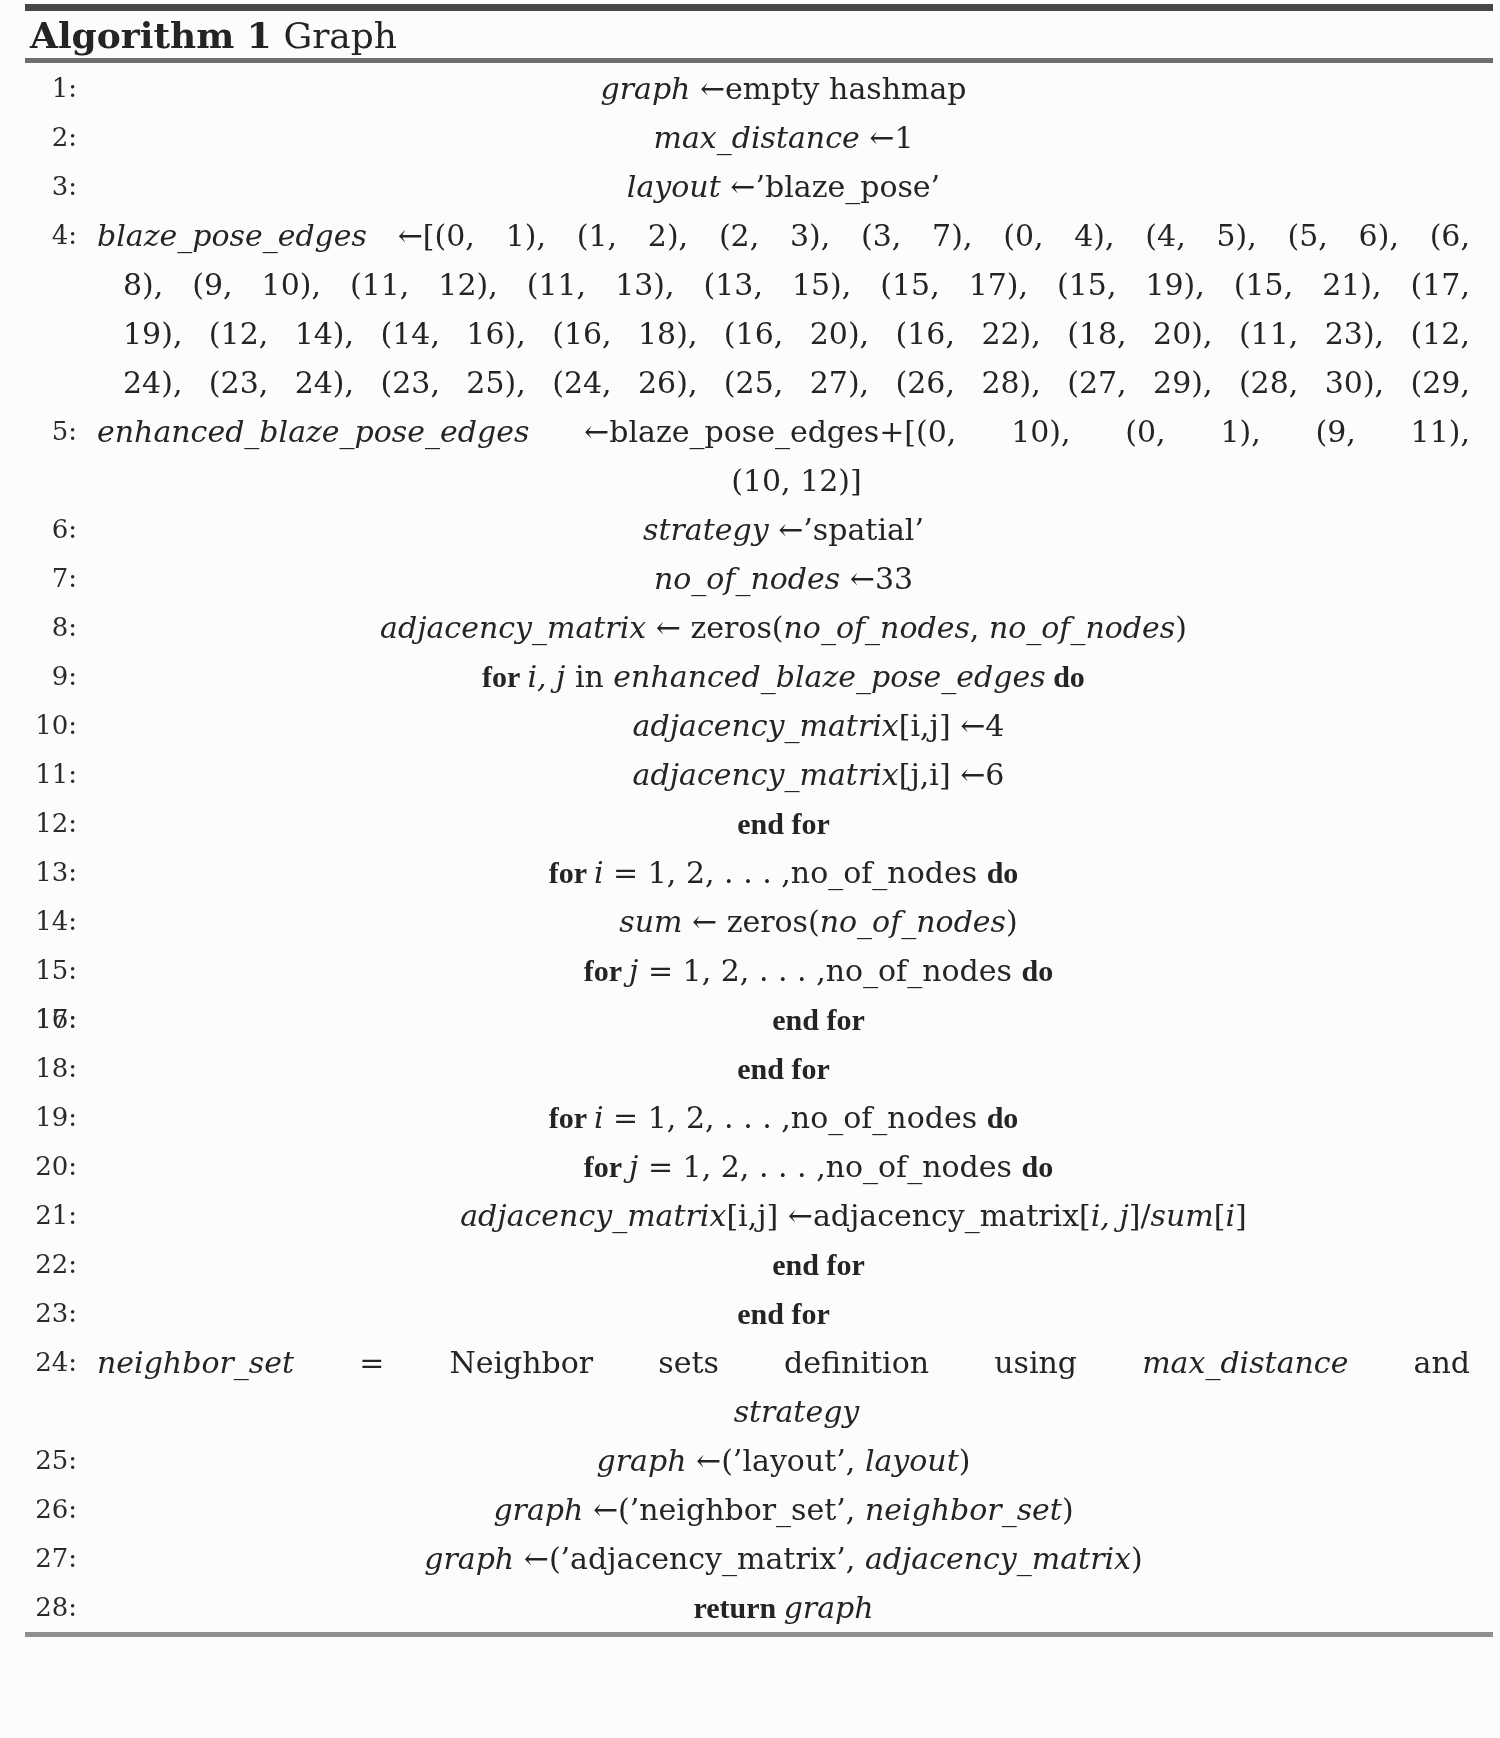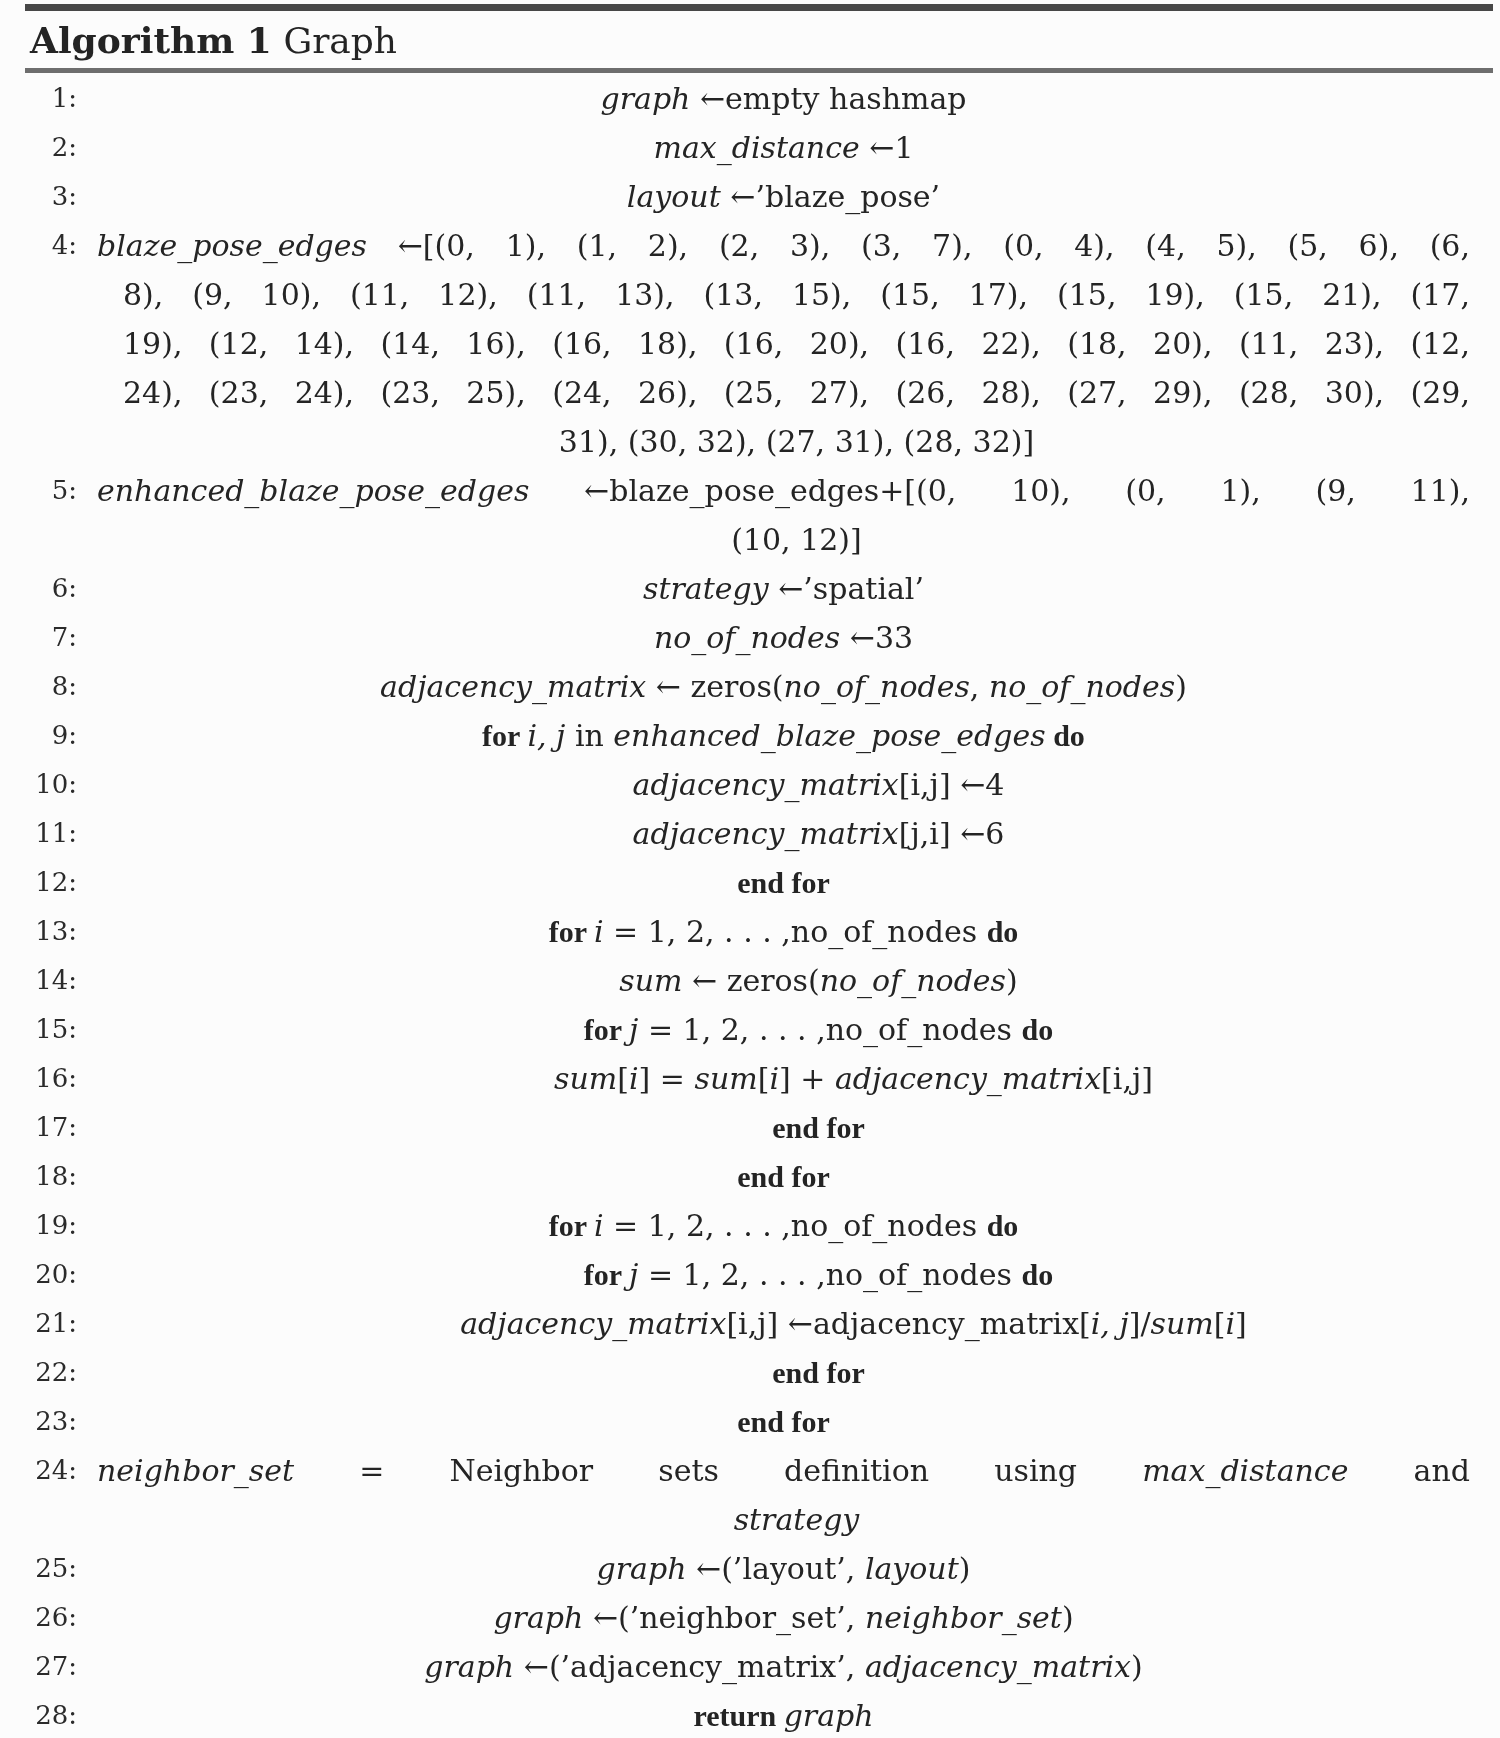--- a/index.html
+++ b/index.html
@@ -22,21 +22,21 @@
     margin-right: 7px;
     border: none;
     height: 0;
   }
   .rule-top   { border-top: 7px solid #474747; margin-top: 4px; }
   .rule-mid   { border-top: 5px solid #6e6e6e; }
   .rule-bottom{ border-top: 5px solid #8f8f8f; }
   .alg-header {
     margin-left: 30px;
     font-size: 36px;
-    line-height: 48px;
+    line-height: 38px;
     padding: 5px 0 3px 0;
     white-space: nowrap;
   }
   .alg-label { font-weight: bold; }
   .alg-title { font-weight: normal; }
   .alg-body {
     padding: 1px 30px 0 25px;
     font-size: 30px;
     line-height: 49px;
   }
@@ -88,21 +88,20 @@
       <div class="line ind-0">
         <span class="num">3:</span>
         <div class="row"><span class="seg-v">layout</span><span class="seg-p"> ←’blaze_pose’</span></div>
       </div>
       <div class="line ind-0">
         <span class="num">4:</span>
         <div class="row justify"><span class="seg-v">blaze_pose_edges</span><span class="seg-p"> ←[(0, 1), (1, 2), (2, 3), (3, 7), (0, 4), (4, 5), (5, 6), (6,</span></div>
         <div class="row justify cont"><span class="seg-p">8), (9, 10), (11, 12), (11, 13), (13, 15), (15, 17), (15, 19), (15, 21), (17,</span></div>
         <div class="row justify cont"><span class="seg-p">19), (12, 14), (14, 16), (16, 18), (16, 20), (16, 22), (18, 20), (11, 23), (12,</span></div>
         <div class="row justify cont"><span class="seg-p">24), (23, 24), (23, 25), (24, 26), (25, 27), (26, 28), (27, 29), (28, 30), (29,</span></div>
-        <div class="row cont"><span class="seg-p">31), (30, 32), (27, 31), (28, 32)]</span></div>
       </div>
       <div class="line ind-0">
         <span class="num">5:</span>
         <div class="row justify"><span class="seg-v">enhanced_blaze_pose_edges</span><span class="seg-p"> ←blaze_pose_edges+[(0, 10), (0, 1), (9, 11),</span></div>
         <div class="row cont"><span class="seg-p">(10, 12)]</span></div>
       </div>
       <div class="line ind-0">
         <span class="num">6:</span>
         <div class="row"><span class="seg-v">strategy</span><span class="seg-p"> ←’spatial’</span></div>
       </div>
@@ -137,21 +136,20 @@
       <div class="line ind-1">
         <span class="num">14:</span>
         <div class="row"><span class="seg-v">sum</span><span class="seg-p"> ← zeros(</span><span class="seg-v">no_of_nodes</span><span class="seg-p">)</span></div>
       </div>
       <div class="line ind-1">
         <span class="num">15:</span>
         <div class="row"><span class="seg-b">for </span><span class="seg-v">j</span><span class="seg-p"> = 1, 2, . . . ,no_of_nodes </span><span class="seg-b">do</span></div>
       </div>
       <div class="line ind-2">
         <span class="num">16:</span>
-        <div class="row"><span class="seg-v">sum</span><span class="seg-p">[</span><span class="seg-v">i</span><span class="seg-p">] = </span><span class="seg-v">sum</span><span class="seg-p">[</span><span class="seg-v">i</span><span class="seg-p">] + </span><span class="seg-v">adjacency_matrix</span><span class="seg-p">[i,j]</span></div>
       </div>
       <div class="line ind-1">
         <span class="num">17:</span>
         <div class="row"><span class="seg-b">end for</span></div>
       </div>
       <div class="line ind-0">
         <span class="num">18:</span>
         <div class="row"><span class="seg-b">end for</span></div>
       </div>
       <div class="line ind-0">

